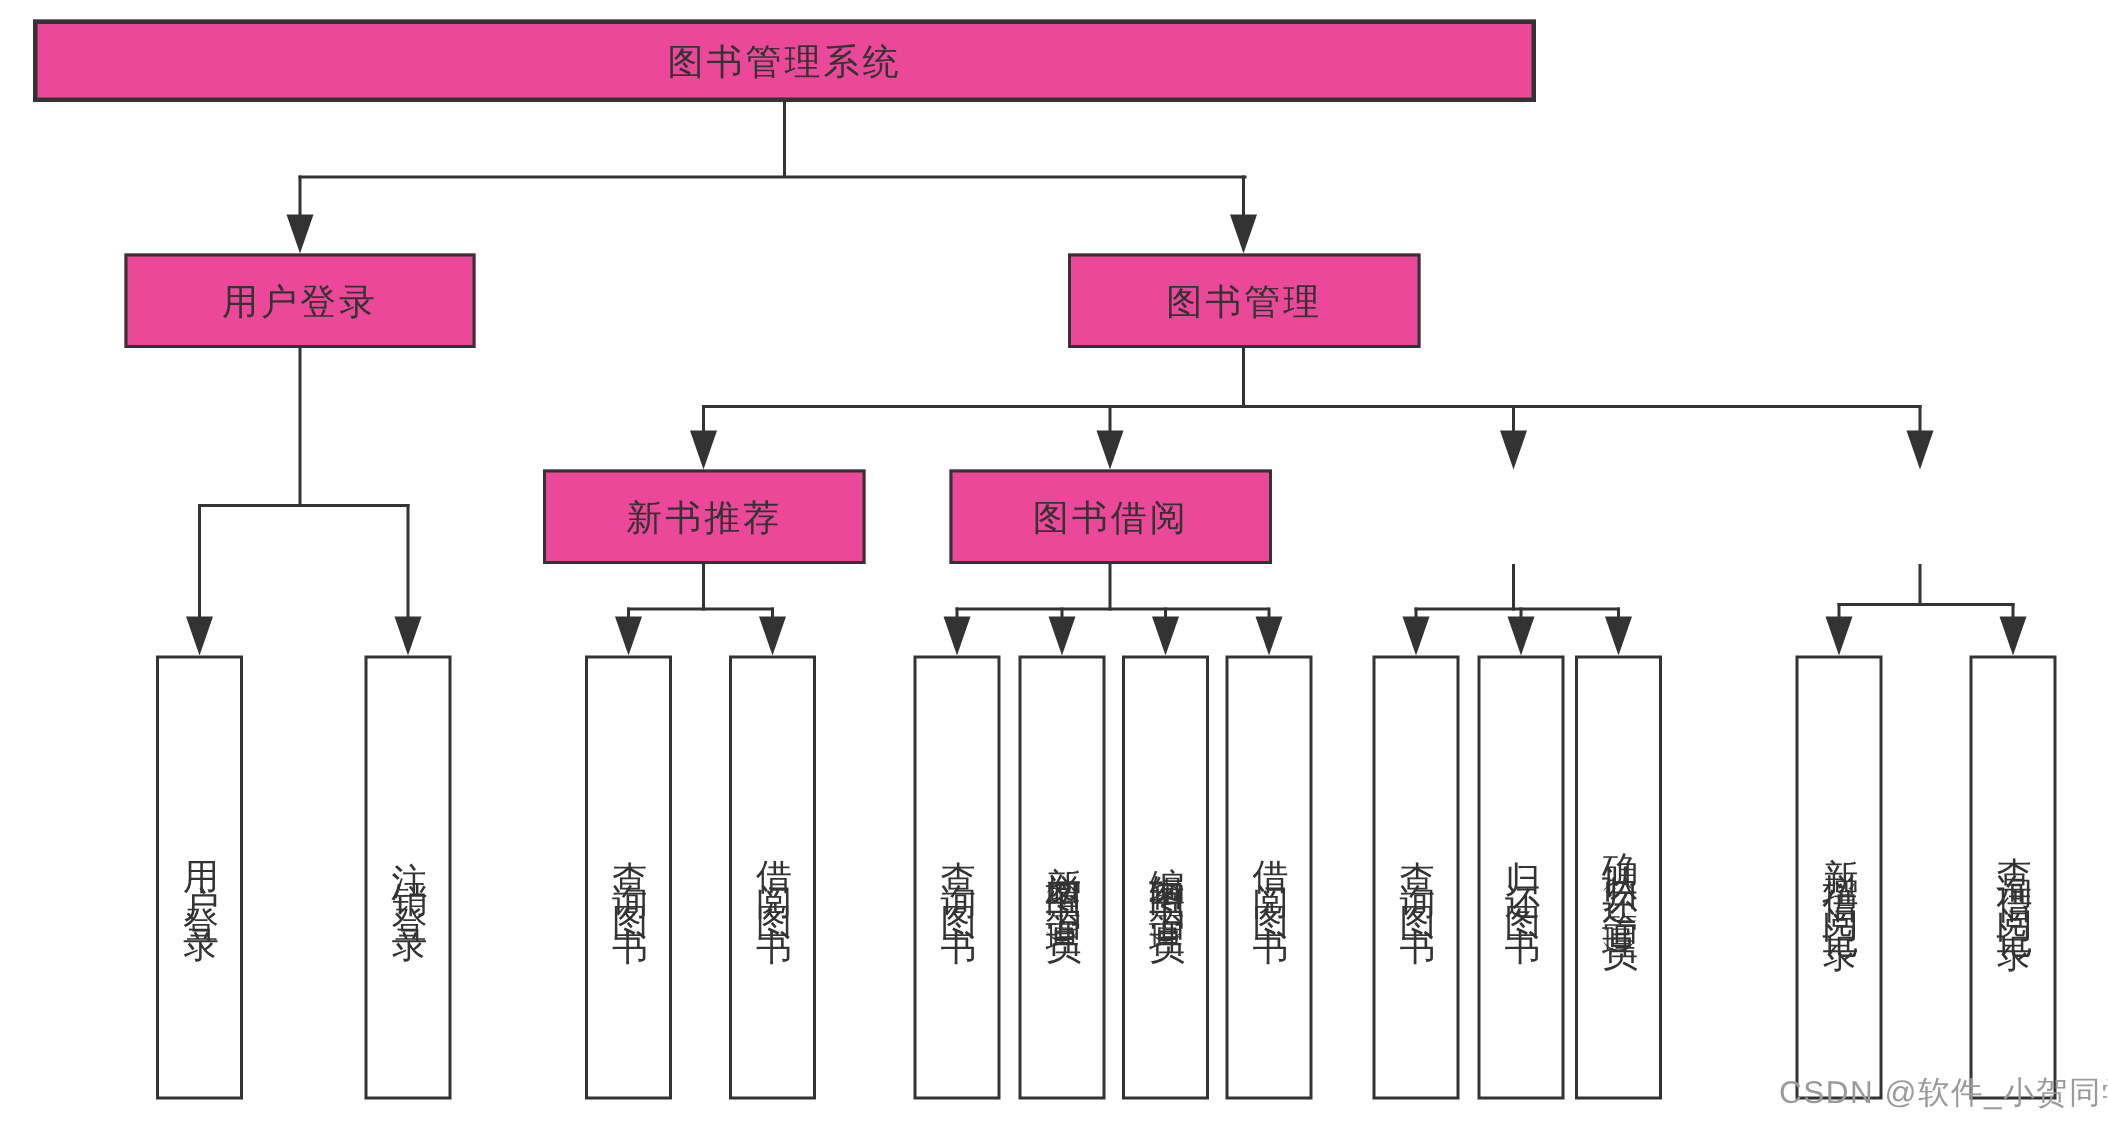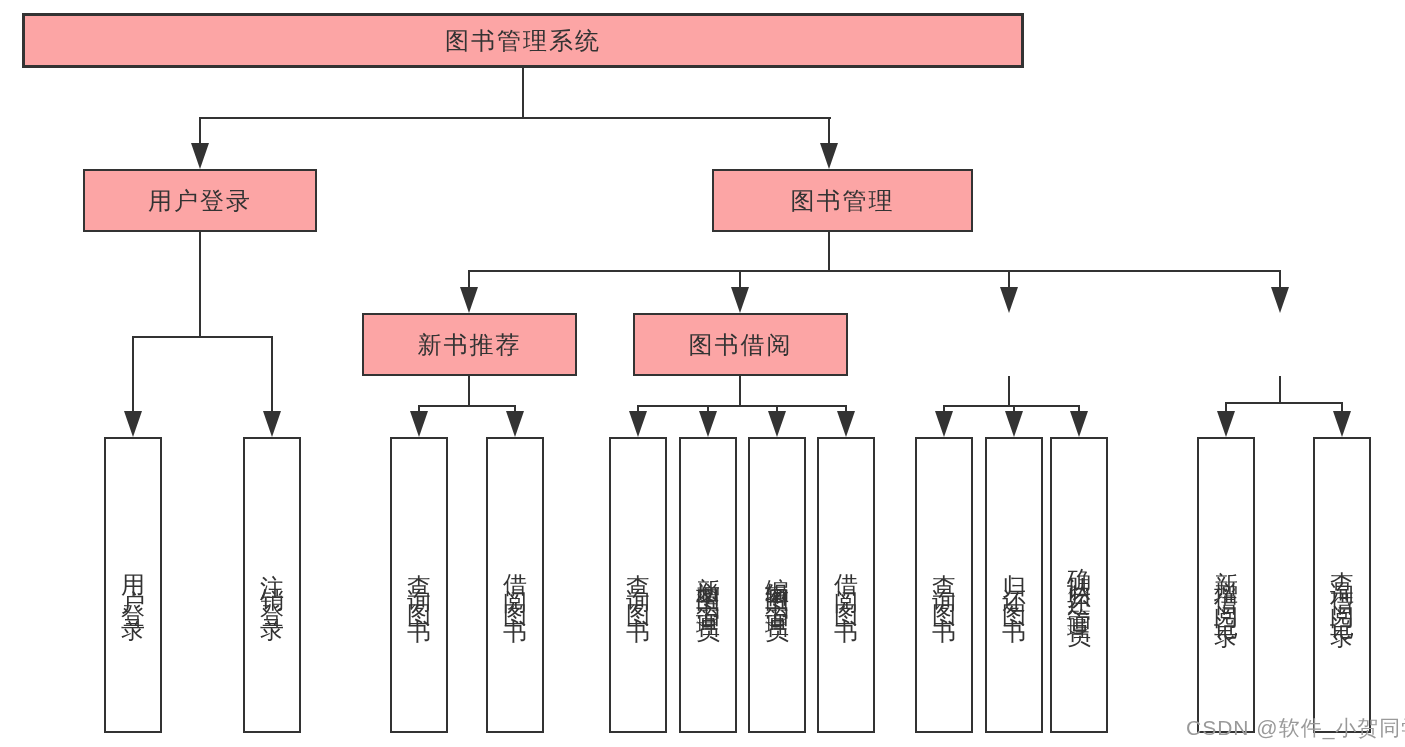--- a/index.html
+++ b/index.html
@@ -1,21 +1,21 @@
 <!DOCTYPE html>
 <html><head>
 <meta charset="utf-8">
 <style>
   html,body{margin:0;padding:0;background:#fff;}
   #stage{
     position:relative;width:1405px;height:747px;background:#ffffff;overflow:hidden;
     font-family:"Liberation Sans", sans-serif;color:#333;
   }
   .node{
-    position:absolute;box-sizing:border-box;border:2px solid #333;background:#fca5a5;
+    position:absolute;box-sizing:border-box;border:2px solid #333;background:#ec4899;
     display:flex;align-items:center;justify-content:center;
     font-size:24px;letter-spacing:2px;color:#333;white-space:nowrap;
   }
   .root{left:22px;top:13px;width:1002px;height:55px;border-width:3px;}
   .lv2{top:169px;height:63px;}
   .lv3{top:313px;height:63px;width:215px;}
   .leaf{
     position:absolute;box-sizing:border-box;border:2px solid #333;background:#fff;
     top:437px;width:58px;height:296px;
     display:flex;align-items:center;justify-content:center;
@@ -41,21 +41,21 @@
   }
 </style>
 </head>
 <body>
 
 <div id="stage">
 
   <div class="node root">图书管理系统</div>
 
   <div class="node lv2" style="left:83px;width:234px;">用户登录</div>
-  <div class="node lv2" style="left:712px;width:261px;">图书管理</div>
+  <div class="node lv2" style="left:712px;width:235px;">图书管理</div>
 
   <div class="node lv3" style="left:362px;">新书推荐</div>
   <div class="node lv3" style="left:633px;text-align:center;">图书借阅</div>
 
   <div class="leaf" style="left:104px;">
     <span class="vt ls4">用户登录</span>
   </div>
   <div class="leaf" style="left:243px;">
     <span class="vt ls4">注销登录</span>
   </div>

